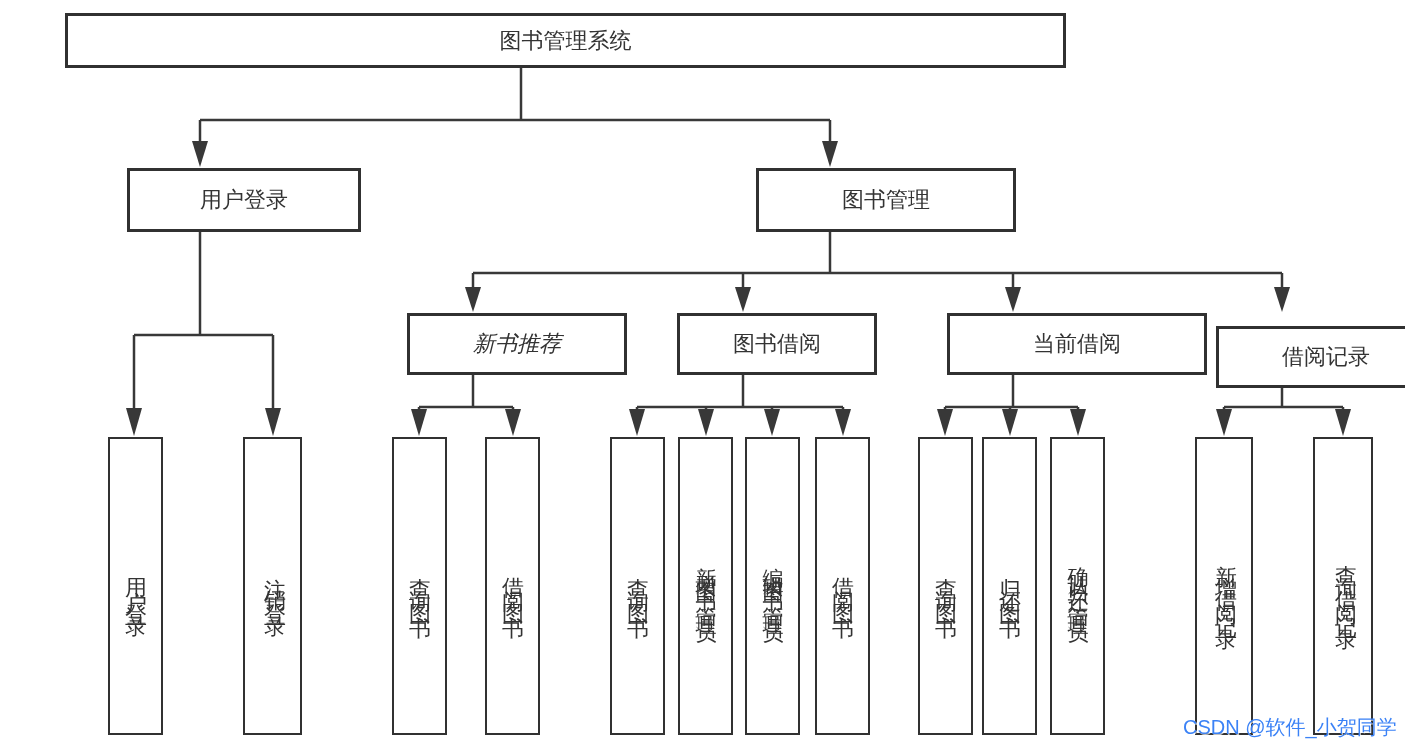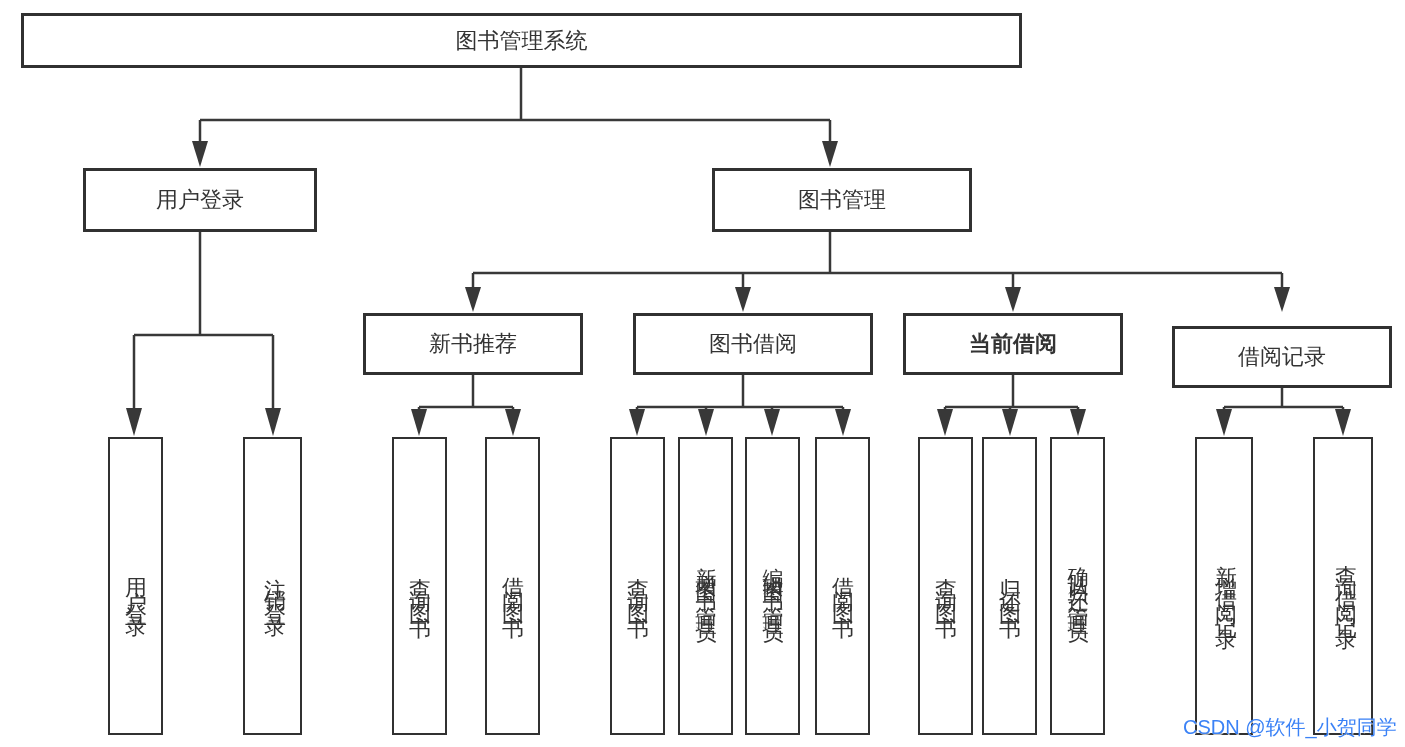--- a/index.html
+++ b/index.html
@@ -20,20 +20,21 @@
     position: absolute;
     box-sizing: border-box;
     border: 3px solid #313131;
     background: #ffffff;
     display: flex;
     align-items: center;
     justify-content: center;
     font-size: 22px;
     color: #333333;
     white-space: nowrap;
+    margin-left: 44px;
   }
   .leaf {
     position: absolute;
     box-sizing: border-box;
     border: 2.5px solid #313131;
     background: #ffffff;
     top: 437px;
     height: 298px;
     color: #333333;
     font-size: 22px;
@@ -116,23 +117,23 @@
       <polygon points="1078,436 1070,409 1086,409" fill="#383838"></polygon>
       <polygon points="1224,436 1216,409 1232,409" fill="#383838"></polygon>
       <polygon points="1343,436 1335,409 1351,409" fill="#383838"></polygon>
     </svg>
 
   <div class="box" style="left:21px; top:13px; width:1001px; height:55px;">图书管理系统</div>
 
   <div class="box" style="left:83px; top:168px; width:234px; height:64px;">用户登录</div>
   <div class="box" style="left:712px; top:168px; width:260px; height:64px;">图书管理</div>
 
-  <div class="box" style="left:363px; top:313px; width:220px; height:62px;">新书推荐</div>
-  <div class="box" style="left:633px; top:313px; width:240px; height:62px;">图书借阅</div>
-  <div class="box" style="left:903px; top:313px; width:220px; height:62px;font-weight:bold;">当前借阅</div>
+  <div class="box" style="left:363px; top:313px; width:220px; height:62px;font-style:italic;">新书推荐</div>
+  <div class="box" style="left:633px; top:313px; width:200px; height:62px;">图书借阅</div>
+  <div class="box" style="left:903px; top:313px; width:260px; height:62px;">当前借阅</div>
   <div class="box" style="left:1172px; top:326px; width:220px; height:62px;">借阅记录</div>
 
   <div class="leaf" style="left:108px; width:55px;">用户登录</div>
   <div class="leaf" style="left:243px; width:59px;">注销登录</div>
 
   <div class="leaf" style="left:392px; width:55px;">查询图书</div>
   <div class="leaf" style="left:485px; width:55px;">借阅图书</div>
 
   <div class="leaf" style="left:610px; width:55px;">查询图书</div>
   <div class="leaf long" style="left:678px; width:55px;">新增图书（管理员）</div>

